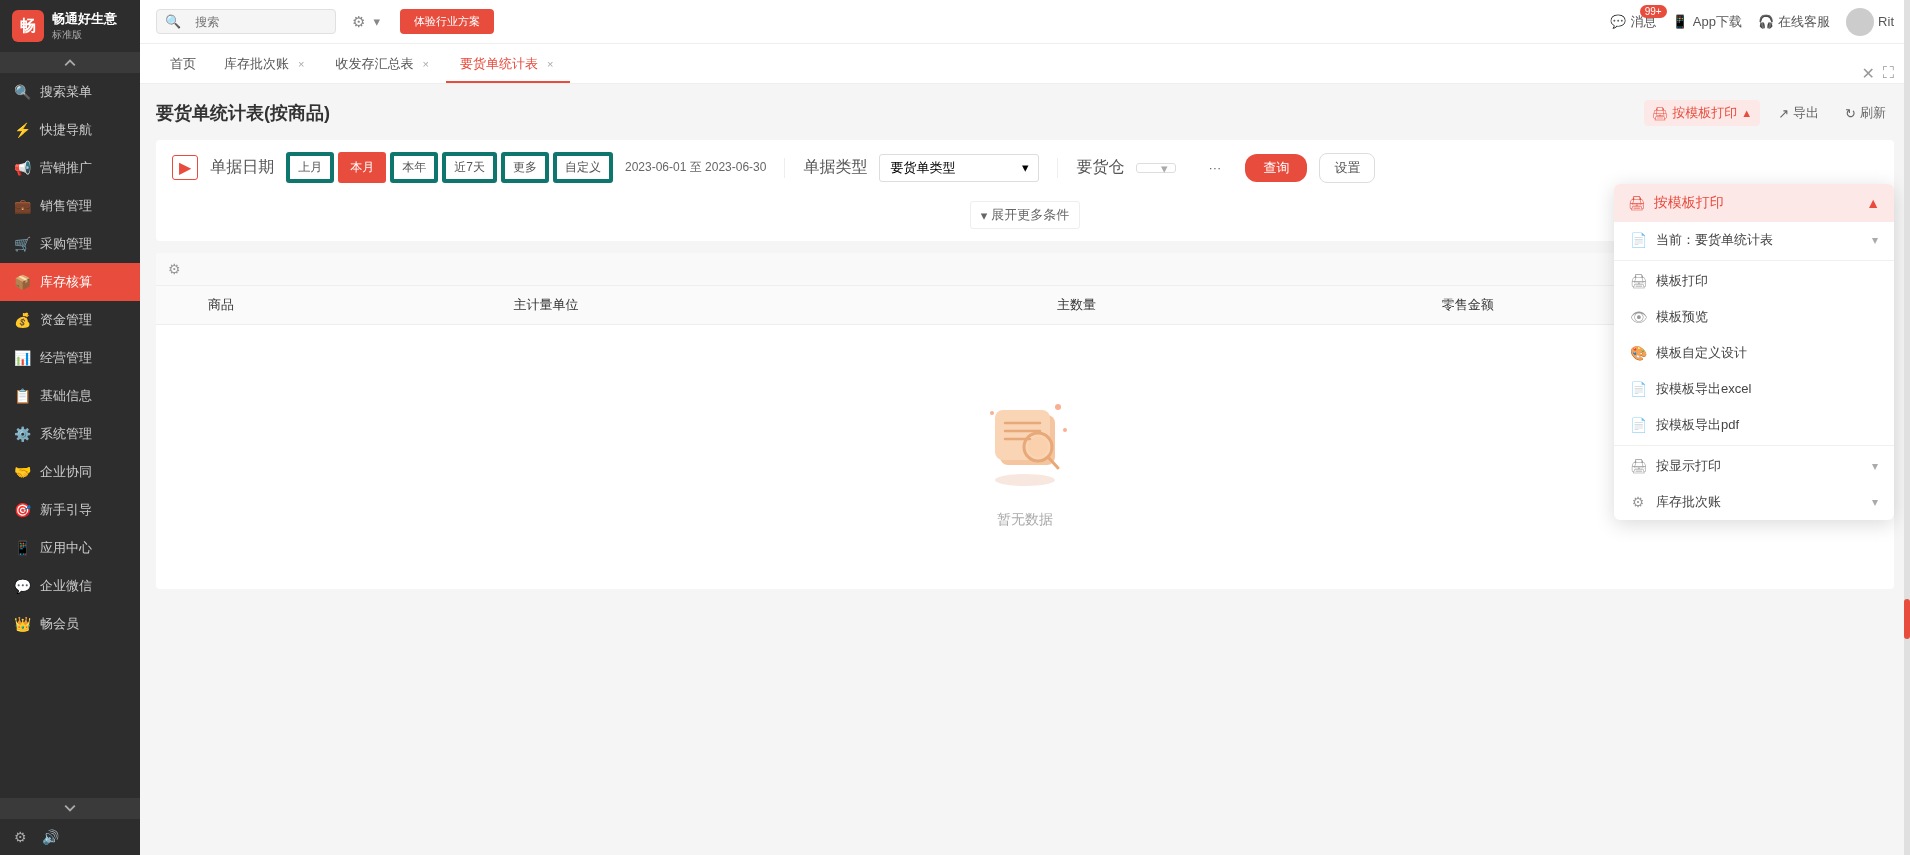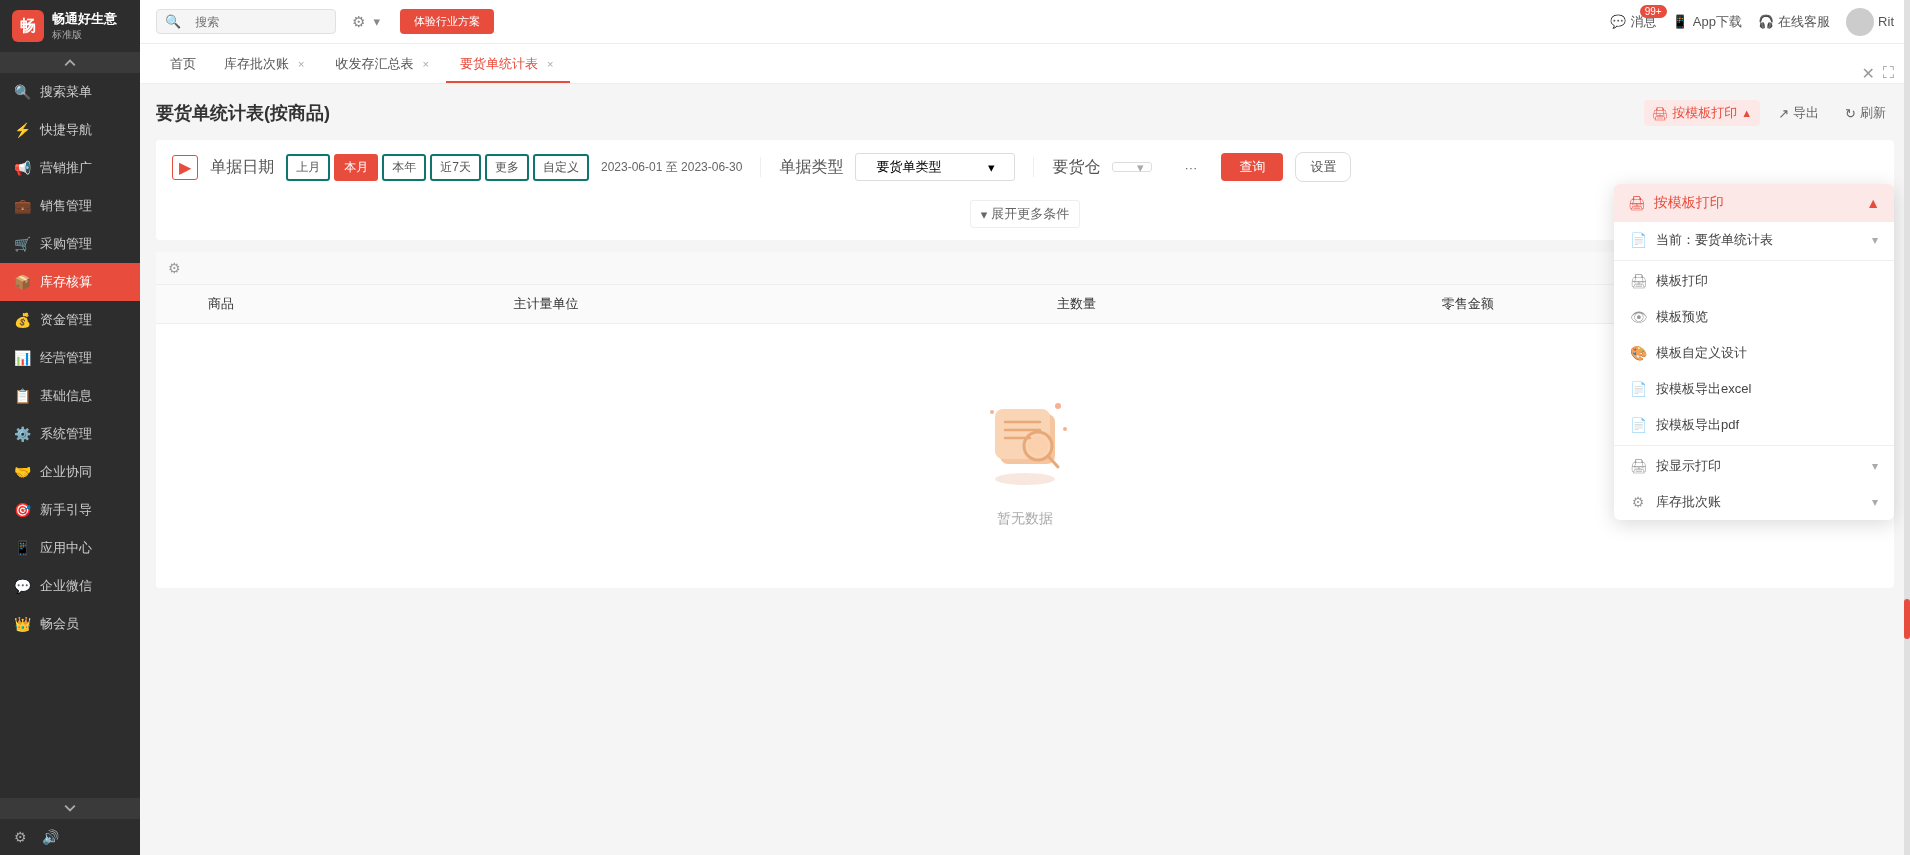--- a/index.html
+++ b/index.html
@@ -240,42 +240,42 @@
     .filter-row {
       display: flex;
       align-items: center;
       gap: 12px;
       flex-wrap: wrap;
     }
     .filter-label { color: #555; font-size: 16px; white-space: nowrap; }
     .date-btns { display: flex; gap: 4px; }
     .date-btn {
       padding: 3px 8px;
-      border: 2px solid #0f766e;
+      border: 4px solid #0f766e;
       border-radius: 3px;
       font-size: 12px;
       color: #555;
       cursor: pointer;
       background: white;
     }
     .date-btn.active {
       background: #e84c3d;
       color: white;
       border-color: #e84c3d;
     }
     .date-range { color: #666; font-size: 12px; }
     .filter-divider { width: 1px; height: 20px; background: #eee; margin: 0 6px; }
 
     .type-selector {
       display: flex;
       align-items: center;
       gap: 6px;
       border: 1px solid #ddd;
       border-radius: 3px;
-      padding: 4px 20px;
+      padding: 4px 10px;
       background: white;
       cursor: pointer;
       min-width: 160px;
       justify-content: space-between;
     }
 
     .expand-btn {
       display: flex;
       align-items: center;
       gap: 4px;
@@ -614,21 +614,21 @@
 
         <div class="filter-divider"></div>
 
         <span class="filter-label" style="margin-right:0;">要货仓</span>
         <div style="border:1px solid #ddd; border-radius:3px; padding:4px 30px 4px 8px; background:white; color:#aaa; font-size:13px; position:relative; cursor:pointer;">
           <span></span>
           <span style="position:absolute; right:8px; top:50%; transform:translateY(-50%);">▾</span>
         </div>
 
         <span style="margin-left:12px; color:#666; font-size:13px; cursor:pointer; padding:4px 8px;">···</span>
-        <button style="background:#e84c3d; color:white; border:none; border-radius:4px; padding:5px 18px; font-size:13px; cursor:pointer; margin-left:4px;">查询</button>
+        <button style="background:#e84c3d; color:white; border:none; border-radius:12px; padding:5px 18px; font-size:13px; cursor:pointer; margin-left:4px;">查询</button>
         <button style="background:white; color:#555; border:1px solid #ddd; border-radius:8px; padding:5px 14px; font-size:13px; cursor:pointer;">设置</button>
       </div>
 
       <div style="display:flex; justify-content:center; margin-top:10px;">
         <div class="expand-btn">
           <span>▾</span>
           <span>展开更多条件</span>
         </div>
       </div>
     </div>

